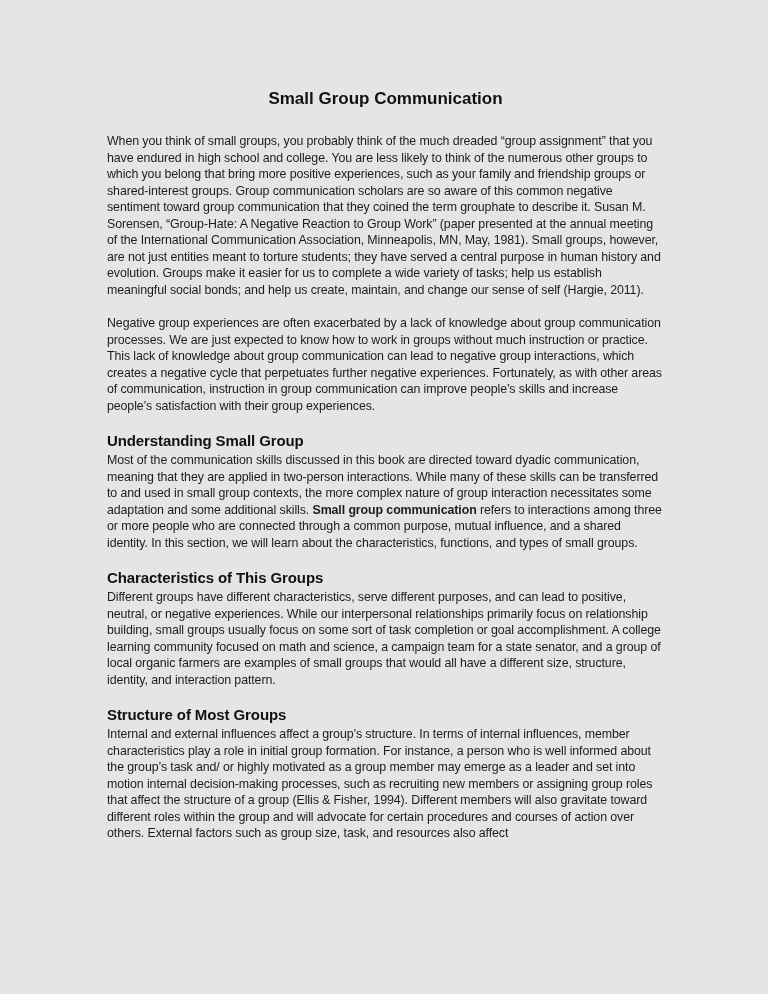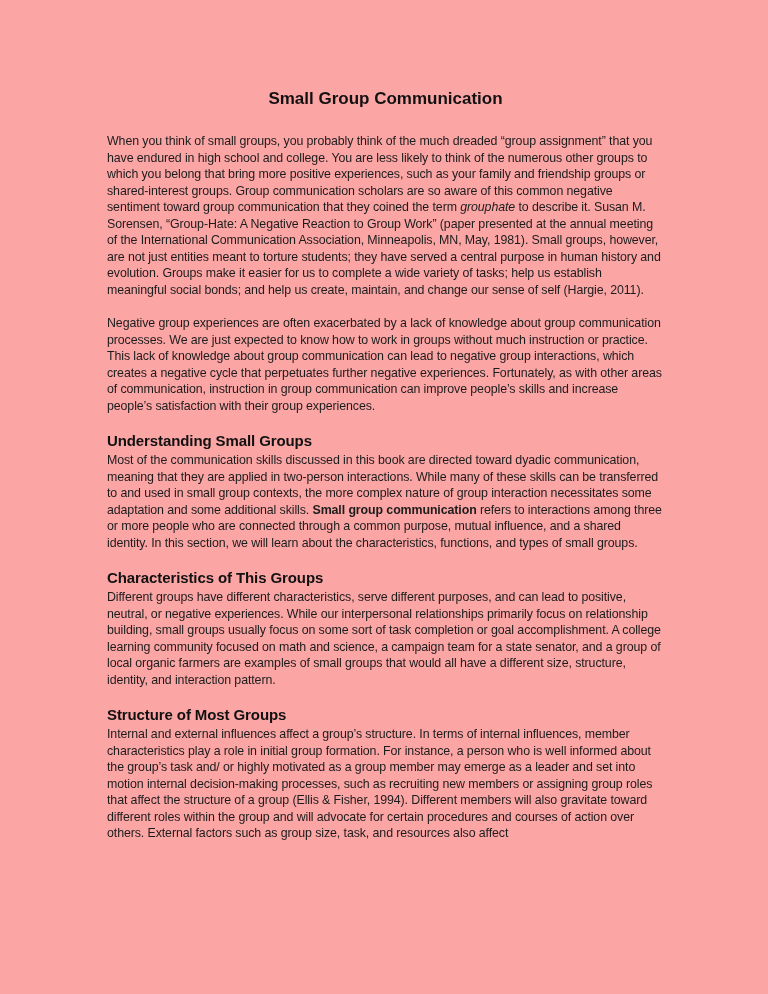--- a/index.html
+++ b/index.html
@@ -4,21 +4,21 @@
 <style>
   html, body {
     margin: 0;
     padding: 0;
     background: #ffffff;
   }
   .page {
     position: relative;
     width: 768px;
     height: 994px;
-    background: #fca5a5;
+    background: #e5e5e5;
     box-sizing: border-box;
     padding: 88px 104px 0 107px;
     font-family: "Liberation Sans", sans-serif;
     color: #1c1c1c;
     overflow: hidden;
   }
   .doc-title {
     font-size: 17px;
     line-height: 22px;
     font-weight: 700;
@@ -35,36 +35,36 @@
     color: #1c1c1c;
   }
   .doc-h2 {
     font-size: 15px;
     line-height: 19px;
     font-weight: 700;
     color: #111111;
     margin: 4px 0 2px 0;
     letter-spacing: -0.1px;
   }
-  .run-italic { font-style: italic; }
+  .run-italic { }
   .run-bold   { font-weight: 700; }
 </style>
 </head>
 <body>
 
 <div class="page">
 
   <h1 class="doc-title">Small Group Communication</h1>
 
   <p class="doc-para"><span>When you think of small groups, you probably think of the much dreaded “group assignment” that you have endured in high school and college. You are less likely to think of the numerous other groups to which you belong that bring more positive experiences, such as your family and friendship groups or shared-interest groups. Group communication scholars are so aware of this common negative sentiment toward group communication that they coined the term </span><span class="run-italic">grouphate</span><span> to describe it. Susan M. Sorensen, “Group-Hate: A Negative Reaction to Group Work” (paper presented at the annual meeting of the International Communication Association, Minneapolis, MN, May, 1981). Small groups, however, are not just entities meant to torture students; they have served a central purpose in human history and evolution. Groups make it easier for us to complete a wide variety of tasks; help us establish meaningful social bonds; and help us create, maintain, and change our sense of self (Hargie, 2011).</span></p>
 
   <p class="doc-para"><span>Negative group experiences are often exacerbated by a lack of knowledge about group communication processes. We are just expected to know how to work in groups without much instruction or practice. This lack of knowledge about group communication can lead to negative group interactions, which creates a negative cycle that perpetuates further negative experiences. Fortunately, as with other areas of communication, instruction in group communication can improve people’s skills and increase people’s satisfaction with their group experiences.</span></p>
 
   <section>
-    <h2 class="doc-h2">Understanding Small Groups</h2>
+    <h2 class="doc-h2">Understanding Small Group</h2>
     <p class="doc-para"><span>Most of the communication skills discussed in this book are directed toward dyadic communication, meaning that they are applied in two-person interactions. While many of these skills can be transferred to and used in small group contexts, the more complex nature of group interaction necessitates some adaptation and some additional skills. </span><span class="run-bold">Small group communication</span><span> refers to interactions among three or more people who are connected through a common purpose, mutual influence, and a shared identity. In this section, we will learn about the characteristics, functions, and types of small groups.</span></p>
   </section>
 
   <section>
     <h2 class="doc-h2">Characteristics of This Groups</h2>
     <p class="doc-para"><span>Different groups have different characteristics, serve different purposes, and can lead to positive, neutral, or negative experiences. While our interpersonal relationships primarily focus on relationship building, small groups usually focus on some sort of task completion or goal accomplishment. A college learning community focused on math and science, a campaign team for a state senator, and a group of local organic farmers are examples of small groups that would all have a different size, structure, identity, and interaction pattern.</span></p>
   </section>
 
   <section>
     <h2 class="doc-h2">Structure of Most Groups</h2>

